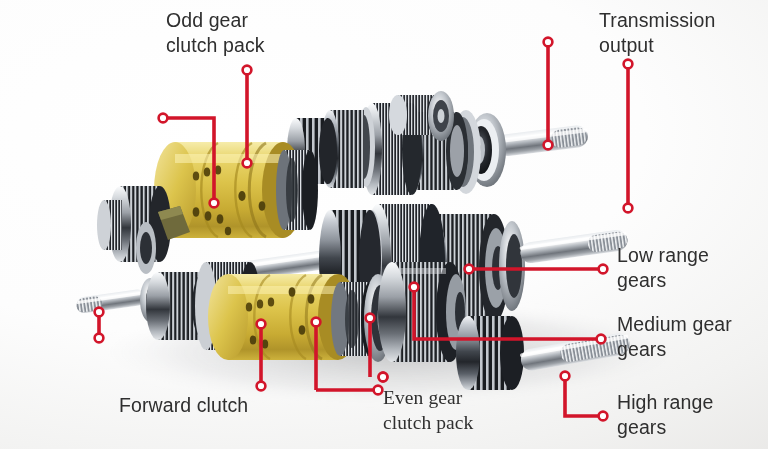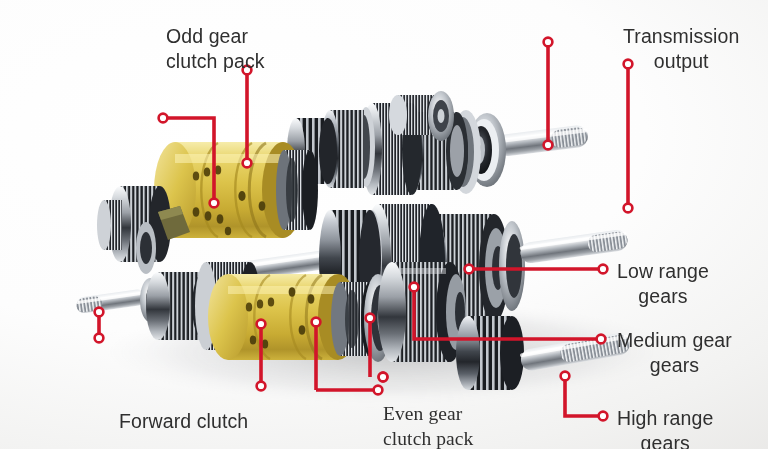--- a/index.html
+++ b/index.html
@@ -36,23 +36,22 @@
 
   
   .label {
     position: absolute;
     color: #2f2f2f;
     font-size: 19.5px;
     line-height: 25px;
     letter-spacing: 0.1px;
     white-space: pre-line;
     font-weight: 400;
-    margin-top: 16px;
   }
-  .label.right { text-align: center; }
+  .label.right { text-align: left; }
   .label.left  { text-align: left; }
 </style>
 </head>
 <body>
 
 <div id="stage">
 
   <svg id="artwork" viewBox="0 0 768 449" aria-hidden="true">
     <defs>
 
@@ -385,21 +384,21 @@
         <circle cx="603" cy="416" r="4.4" fill="#ffffff" stroke="#d2152a" stroke-width="2.6"></circle>
         <circle cx="565" cy="376" r="4.4" fill="#ffffff" stroke="#d2152a" stroke-width="2.6"></circle>
         <circle cx="316" cy="322" r="4.4" fill="#ffffff" stroke="#d2152a" stroke-width="2.6"></circle>
         <circle cx="370" cy="318" r="4.4" fill="#ffffff" stroke="#d2152a" stroke-width="2.6"></circle>
         <circle cx="378" cy="390" r="4.4" fill="#ffffff" stroke="#d2152a" stroke-width="2.6"></circle>
       </g>
   </svg>
 
   <div class="label left" style="left:166px; top:8px;">Odd gear
 clutch pack</div>
-  <div class="label left" style="left:623px; top:8px;text-align:center;">Transmission
+  <div class="label left" style="left:599px; top:8px;">Transmission
 output</div>
   <div class="label left" style="left:119px; top:393px;">Forward clutch</div>
   <div class="label left" style="left:383px; top:385px;font-family:Liberation Serif, serif;">Even gear
 clutch pack</div>
   <div class="label right" style="left:617px; top:243px;">Low range
 gears</div>
   <div class="label right" style="left:617px; top:312px;">Medium gear
 gears</div>
   <div class="label right" style="left:617px; top:390px;">High range
 gears</div>

